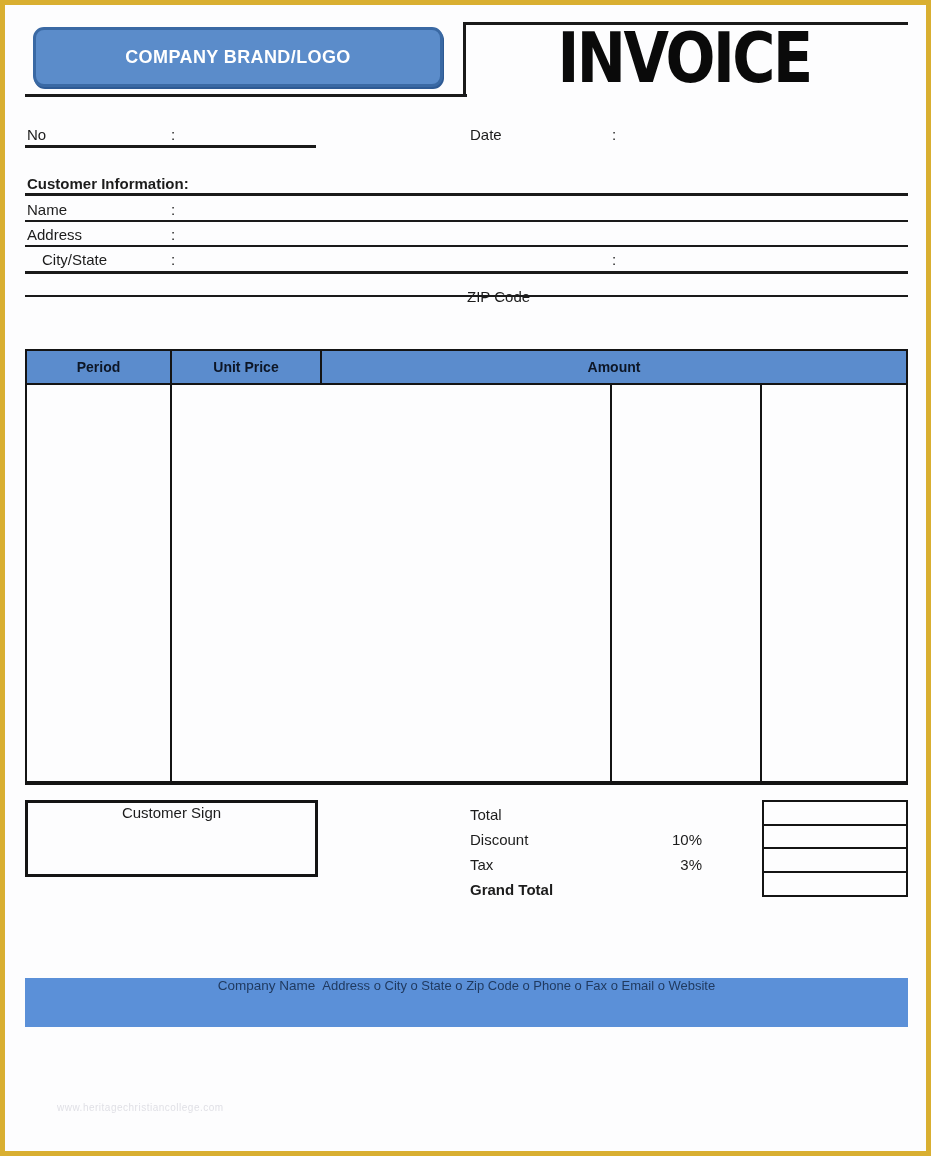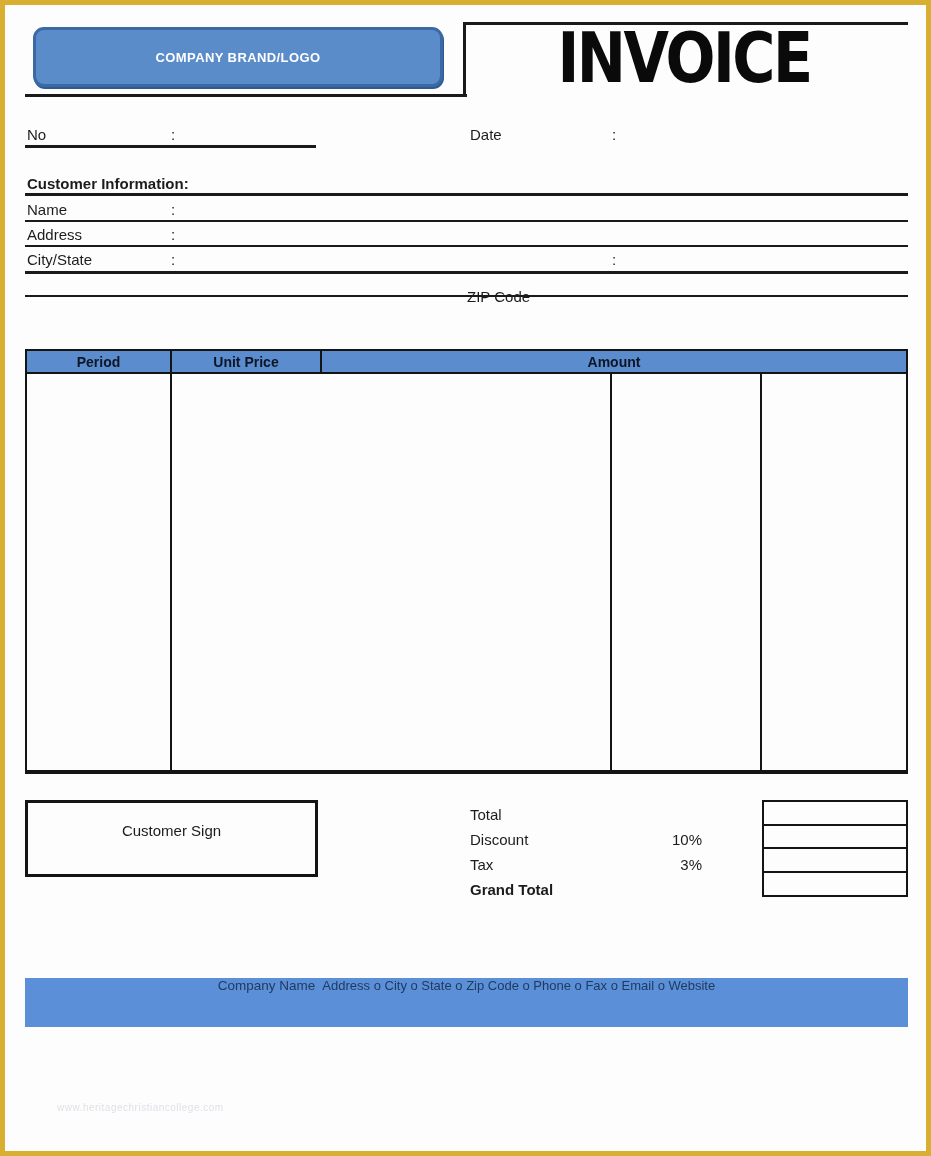--- a/index.html
+++ b/index.html
@@ -15,21 +15,21 @@
   }
   .abs { position:absolute; }
 
   
   .logo-box {
     left:33px; top:27px; width:410px; height:60px;
     background:#5b8cca; border:3px solid #3a69a4; border-radius:11px;
     display:flex; align-items:center; justify-content:center;
     box-shadow:1px 2px 0 #2e5a94;
   }
-  .logo-box span { color:#ffffff; font-size:13px; font-weight:bold; letter-spacing:0.4px; }
+  .logo-box span { color:#ffffff; font-size:18px; font-weight:bold; letter-spacing:0.4px; }
   .rule { background:#1a1a1a; }
   .logo-underline { left:25px; top:94px; width:442px; height:3px; }
   .title-vline   { left:463px; top:22px; width:3px; height:75px; }
   .title-topline { left:463px; top:22px; width:445px; height:3px; }
   .invoice-title {
     left:458px; top:22px; width:452px; height:72px;
     display:flex; align-items:center; justify-content:center;
     font-family:"DejaVu Sans", sans-serif; font-weight:bold;
     font-size:70px; letter-spacing:-3px; color:#0a0a0a;
     transform:scaleX(0.84); transform-origin:center;
@@ -38,21 +38,21 @@
   
   .fld { font-size:15px; white-space:nowrap; }
   .bold { font-weight:bold; }
   .no-underline   { left:25px; top:145px; width:291px; height:3px; }
   .cust-headline  { left:25px; top:193px; width:883px; height:3px; }
   .row-line       { left:25px; width:883px; height:2px; }
 
   
   .inv-table { left:25px; top:349px; width:883px; }
   .thead {
-    display:flex; height:25px; background:#5b8ccd;
+    display:flex; height:36px; background:#5b8ccd;
     border:2px solid #141414;
   }
   .thead .cell {
     display:flex; align-items:center; justify-content:center;
     font-size:14px; font-weight:bold; color:#0d1626;
     border-right:2px solid #141414; height:100%;
   }
   .thead .cell:last-child { border-right:none; }
   .tbody {
     display:flex; height:400px; background:#fdfdfe;
@@ -60,21 +60,21 @@
   }
   .tbody .cell { border-right:2px solid #141414; height:100%; }
   .tbody .cell:last-child { border-right:none; }
   .c-period { width:145px; } .c-desc { width:440px; }
   .c-unit { width:150px;text-align:center; } .c-amount { flex:1; }
 
   
   .sign-box {
     left:25px; width:293px; height:77px;
     border:3px solid #141414; background:#fdfdfe;
-    text-align:center; padding-top:19px; font-size:15px;
+    text-align:center; padding-top:1px; font-size:15px;
   }
   .sign-customer { top:800px; }
   .sign-cashier  { top:877px; border-top:none; }
 
   
   .tot-label { left:470px; width:160px; font-size:15px; }
   .tot-value { left:618px; width:84px; font-size:15px; text-align:right; }
   .amount-boxes { left:762px; top:800px; width:146px; }
   .amount-box {
     width:146px; height:26px; border:2.5px solid #141414;
@@ -120,21 +120,21 @@
   <div class="abs rule cust-headline"></div>
 
   <div class="abs fld" style="left:27px; top:201px;">Name</div>
   <div class="abs fld" style="left:171px; top:201px;">:</div>
   <div class="abs rule row-line" style="top:220px;"></div>
 
   <div class="abs fld" style="left:27px; top:226px;">Address</div>
   <div class="abs fld" style="left:171px; top:226px;">:</div>
   <div class="abs rule row-line" style="top:245px;"></div>
 
-  <div class="abs fld" style="left:27px; top:251px;">City/State</div>
+  <div class="abs fld" style="left:42px; top:251px;">City/State</div>
   <div class="abs fld" style="left:171px; top:251px;">:</div>
   <div class="abs fld" style="left:467px; top:251px;margin-top:37px;">ZIP Code</div>
   <div class="abs fld" style="left:612px; top:251px;">:</div>
   <div class="abs rule row-line" style="top:271px; height:3px;"></div>
 
   <div class="abs rule row-line" style="top:295px;"></div>
 
   <div class="abs inv-table">
     <div class="thead">
       <div class="cell c-period">Period</div>

